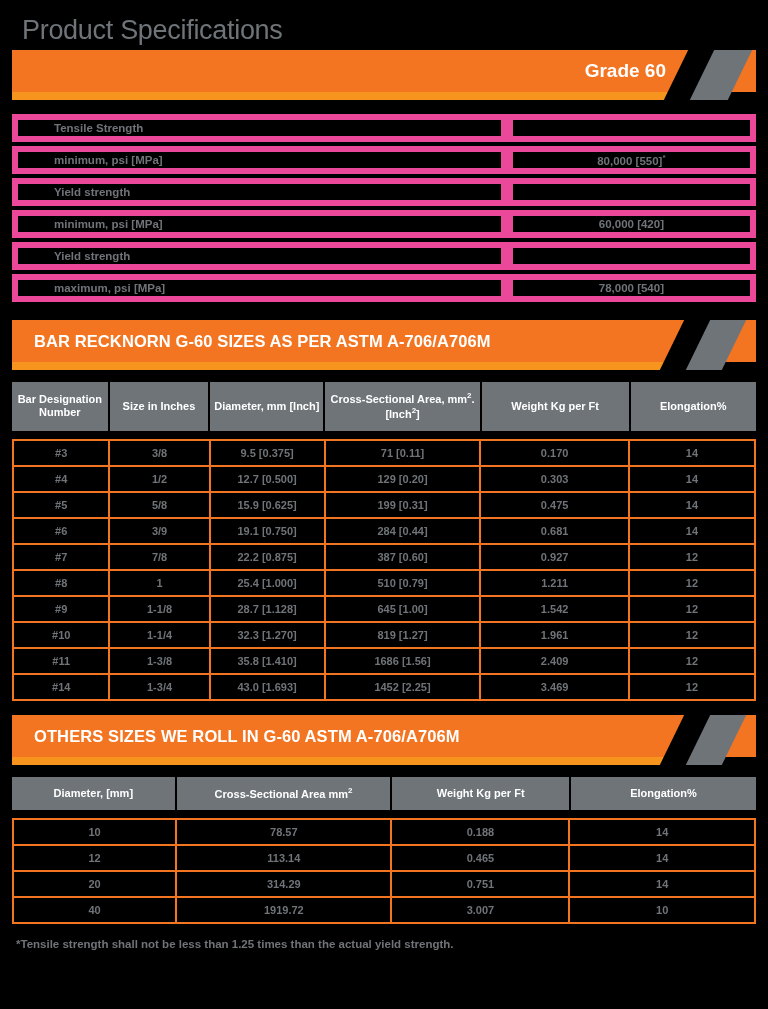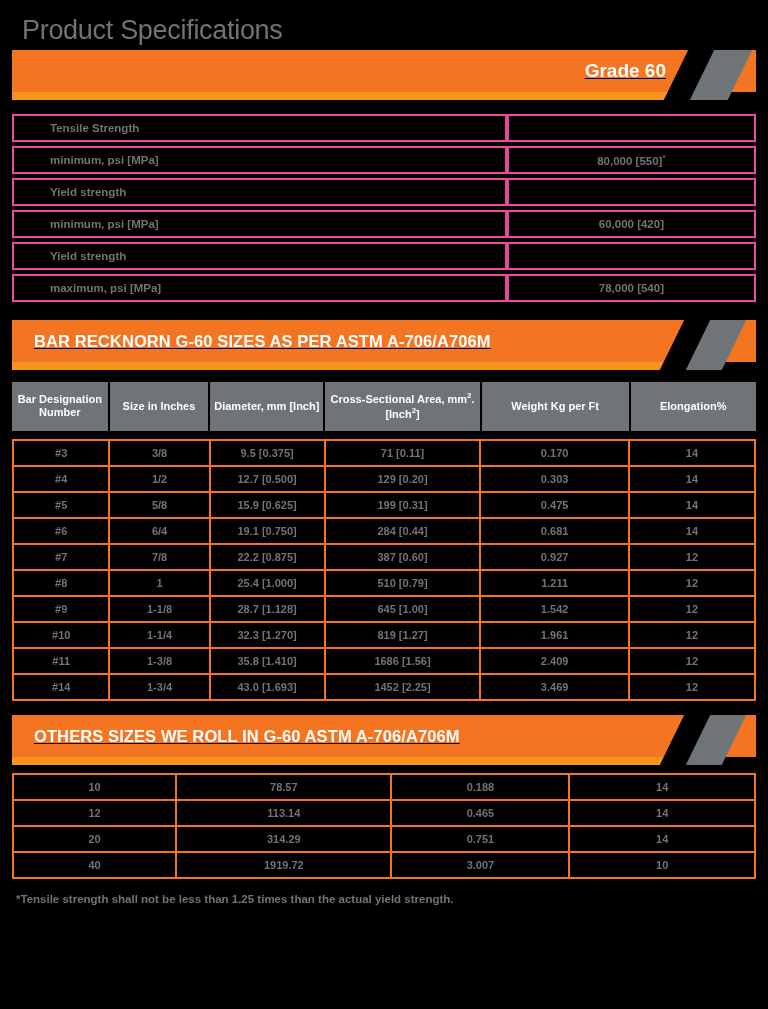--- a/index.html
+++ b/index.html
@@ -21,21 +21,20 @@
     height: 48px;
     line-height: 36px;
   }
 
   
   .banner {
     position: relative;
     height: 50px;
     margin: 0 12px 0 12px;
     overflow: hidden;
-    text-decoration: underline;
   }
   .banner .bg-main {
     position: absolute; left:0; top:0; right:0; height: 42px;
     background: #f37521;
   }
   .banner .bg-foot {
     position: absolute; left:0; top:42px; height: 8px; right: 0;
     background: #f7941e;
   }
   .banner .slash-grey {
@@ -76,21 +75,21 @@
 
   
   .spec-table {
     margin: 10px 12px 0 12px;
     border-collapse: separate;
     border-spacing: 0 4px;
     width: calc(100% - 24px);
   }
   .spec-table td {
     background: #000;
-    border: 2px solid #ec4899;
+    border: 6px solid #ec4899;
     color: #6f7479;
     font-size: 11.5px;
     font-weight: bold;
     height: 28px;
     padding: 0 10px;
   }
   .spec-table td.label { text-align: left; padding-left: 36px; width: 66.5%; }
   .spec-table td.value { text-align: center; }
   .value sup { font-size: 8px; vertical-align: super; }
 
@@ -243,21 +242,21 @@
         <tr>
           <td>#5</td>
           <td>5/8</td>
           <td>15.9 [0.625]</td>
           <td>199 [0.31]</td>
           <td>0.475</td>
           <td>14</td>
         </tr>
         <tr>
           <td>#6</td>
-          <td>6/4</td>
+          <td>3/9</td>
           <td>19.1 [0.750]</td>
           <td>284 [0.44]</td>
           <td>0.681</td>
           <td>14</td>
         </tr>
         <tr>
           <td>#7</td>
           <td>7/8</td>
           <td>22.2 [0.875]</td>
           <td>387 [0.60]</td>
@@ -308,20 +307,36 @@
   </table>
 
   <div class="banner section-banner">
     <div class="bg-main"></div>
     <div class="bg-foot"></div>
     <div class="slash-grey"></div>
     <div class="slash-dark"></div>
     <div class="banner-text">OTHERS SIZES WE ROLL IN G-60 ASTM A-706/A706M</div>
   </div>
 
+  <table class="grid-head">
+    <colgroup>
+      <col style="width:22%">
+        <col style="width:29%">
+        <col style="width:24%">
+        <col style="width:25%">
+    </colgroup>
+    <thead>
+        <tr id="s2-head">
+          <th>Diameter, [mm]</th>
+          <th>Cross-Sectional Area mm<sup class="sq">2</sup></th>
+          <th>Weight Kg per Ft</th>
+          <th>Elongation%</th>
+        </tr>
+      </thead>
+  </table>
 
   <table class="grid-body">
     <colgroup>
       <col style="width:22%">
         <col style="width:29%">
         <col style="width:24%">
         <col style="width:25%">
     </colgroup>
     <tbody id="s2-body">
         <tr>

